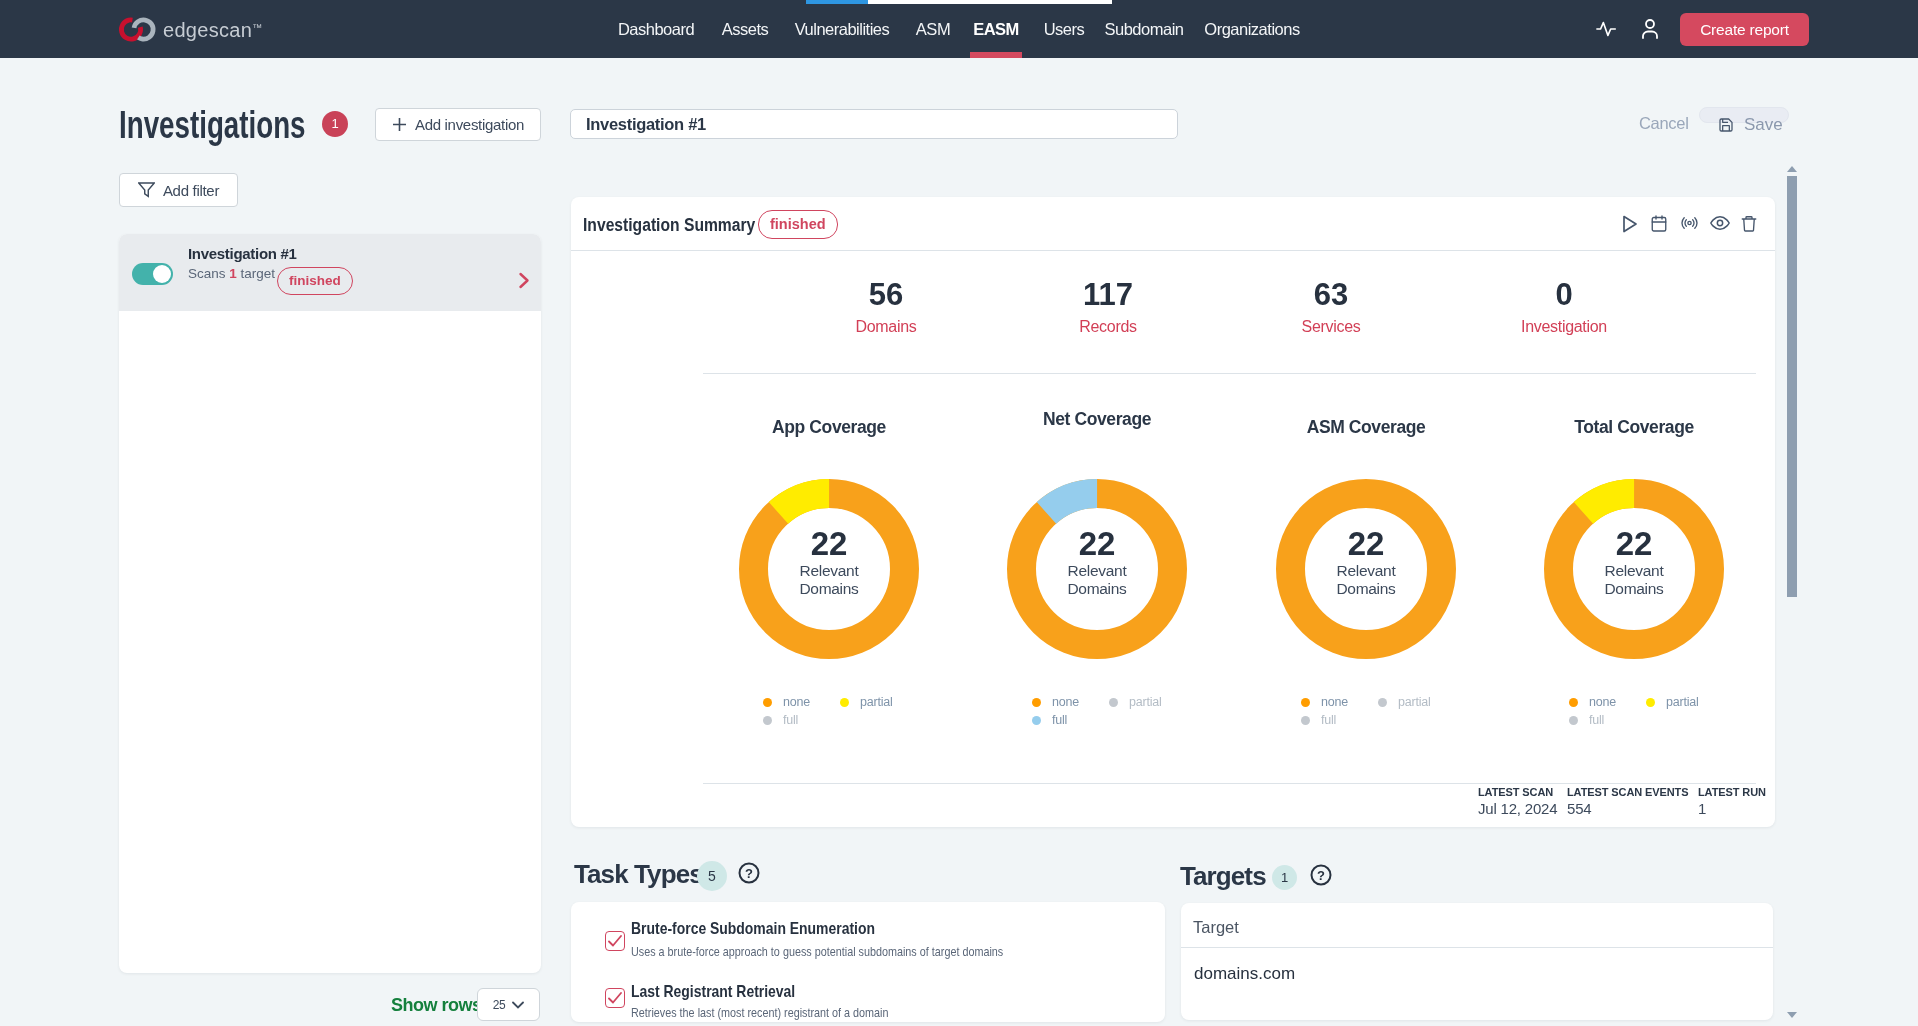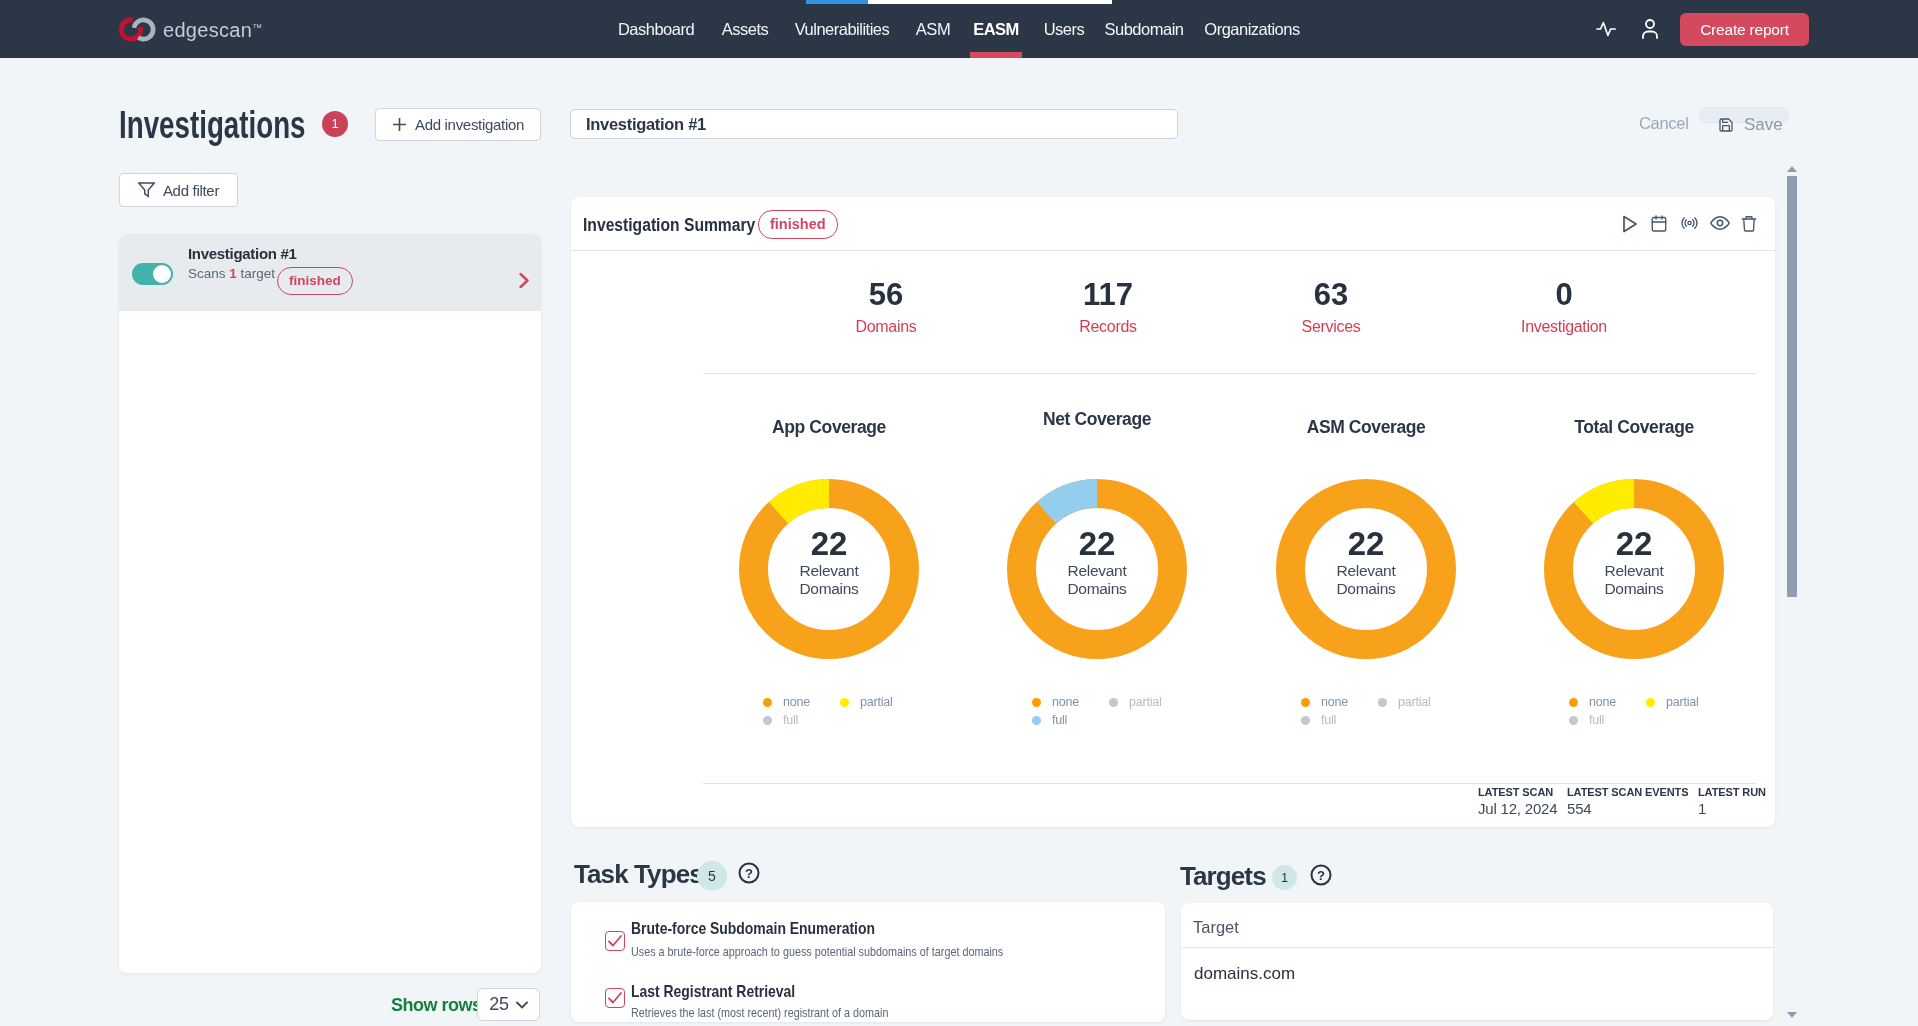--- a/index.html
+++ b/index.html
@@ -115,21 +115,21 @@
       <div style="position:absolute;left:69px;top:11px;font-size:15px;font-weight:bold;color:#27313f;letter-spacing:-0.3px;">Investigation #1</div>
       <div style="position:absolute;left:69px;top:32px;font-size:13.5px;color:#5a6678;">Scans <b style="color:#d0455f;">1</b> target</div>
       <div class="pill" style="position:absolute;left:158px;top:33px;height:28px;line-height:26px;padding:0 11px;font-size:13.5px;">finished</div>
       <svg style="position:absolute;left:399px;top:38px" width="12" height="17" viewBox="0 0 12 17" fill="none" stroke="#d0455f" stroke-width="2.4" stroke-linecap="round" stroke-linejoin="round">
           <path d="M2.5 2 l7 6.5 l-7 6.5"></path>
         </svg>
     </div>
   </div>
   <div style="position:absolute;left:391px;top:995px;font-size:18px;color:#15803d;letter-spacing:-0.5px;font-weight:bold;">Show rows</div>
   <div class="btn" style="left:477px; top:988px; width:63px; height:33px; gap:7px; border-radius:6px;">
-    <span style="font-size:18px;">25</span>
+    <span style="font-size:12px;">25</span>
     <svg width="12" height="8" viewBox="0 0 12 8" fill="none" stroke="#3d4a5c" stroke-width="1.8" stroke-linecap="round">
         <path d="M1 1.5 l5 5 l5 -5"></path>
       </svg>
   </div>
 
   <div id="name-input">Investigation #1</div>
   <div id="cancel">Cancel</div>
   <div id="save-btn">
     <svg style="position:absolute;left:18px;top:9px" width="16" height="16" viewBox="0 0 24 24" fill="none" stroke="#46566c" stroke-width="1.9" stroke-linejoin="round">
         <path d="M19 21H5a2 2 0 0 1-2-2V5a2 2 0 0 1 2-2h11l5 5v11a2 2 0 0 1-2 2z"></path>

